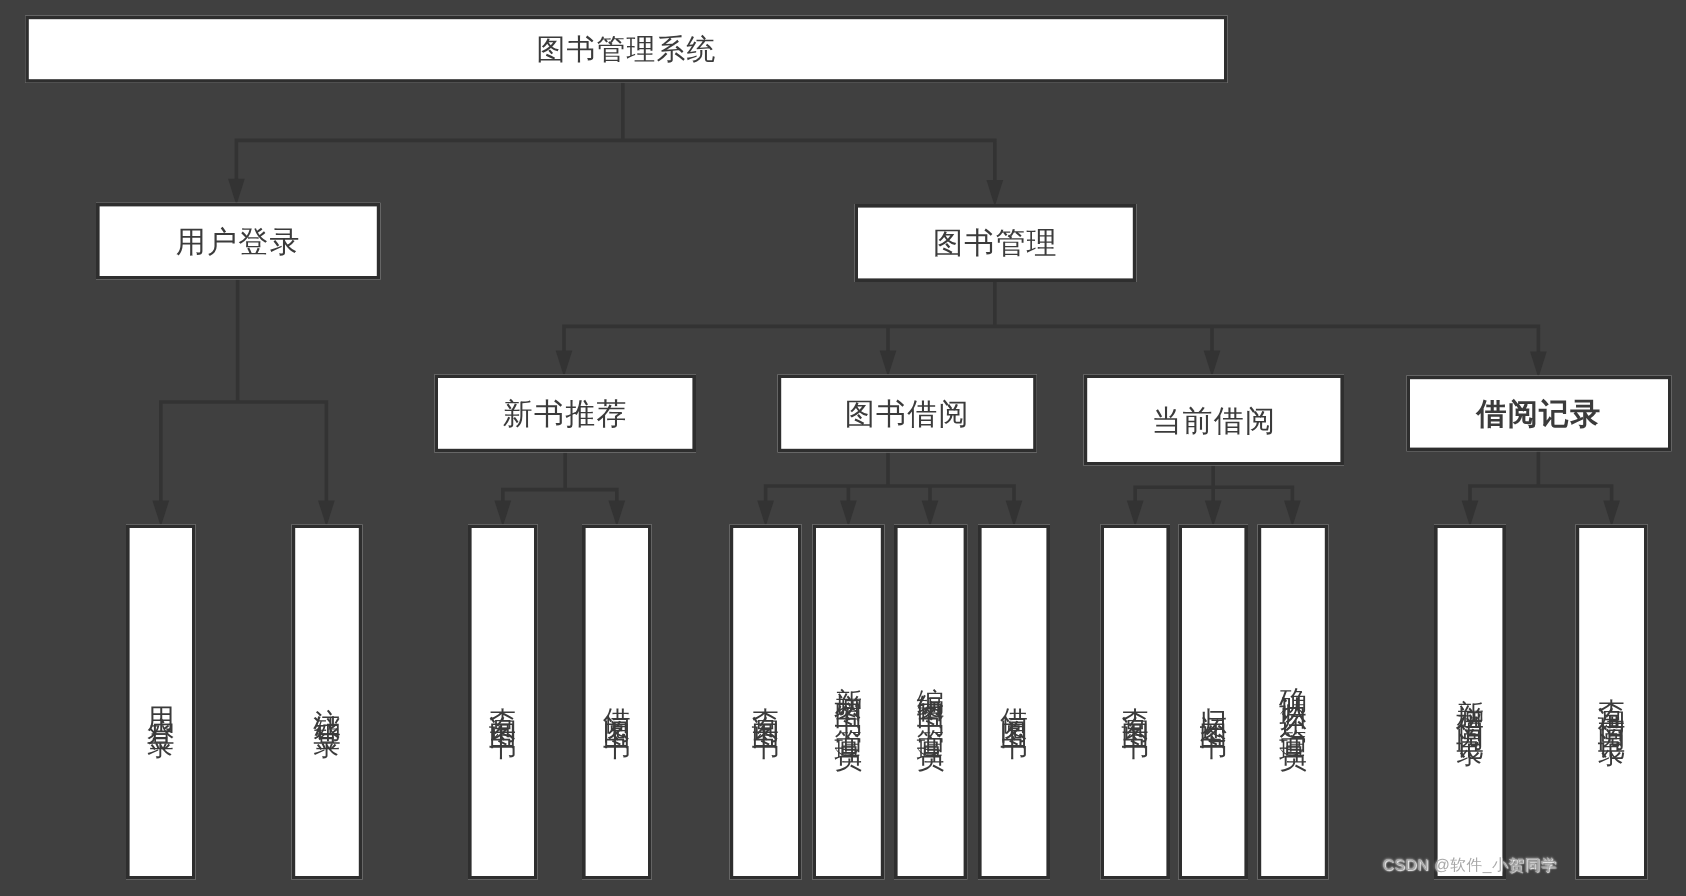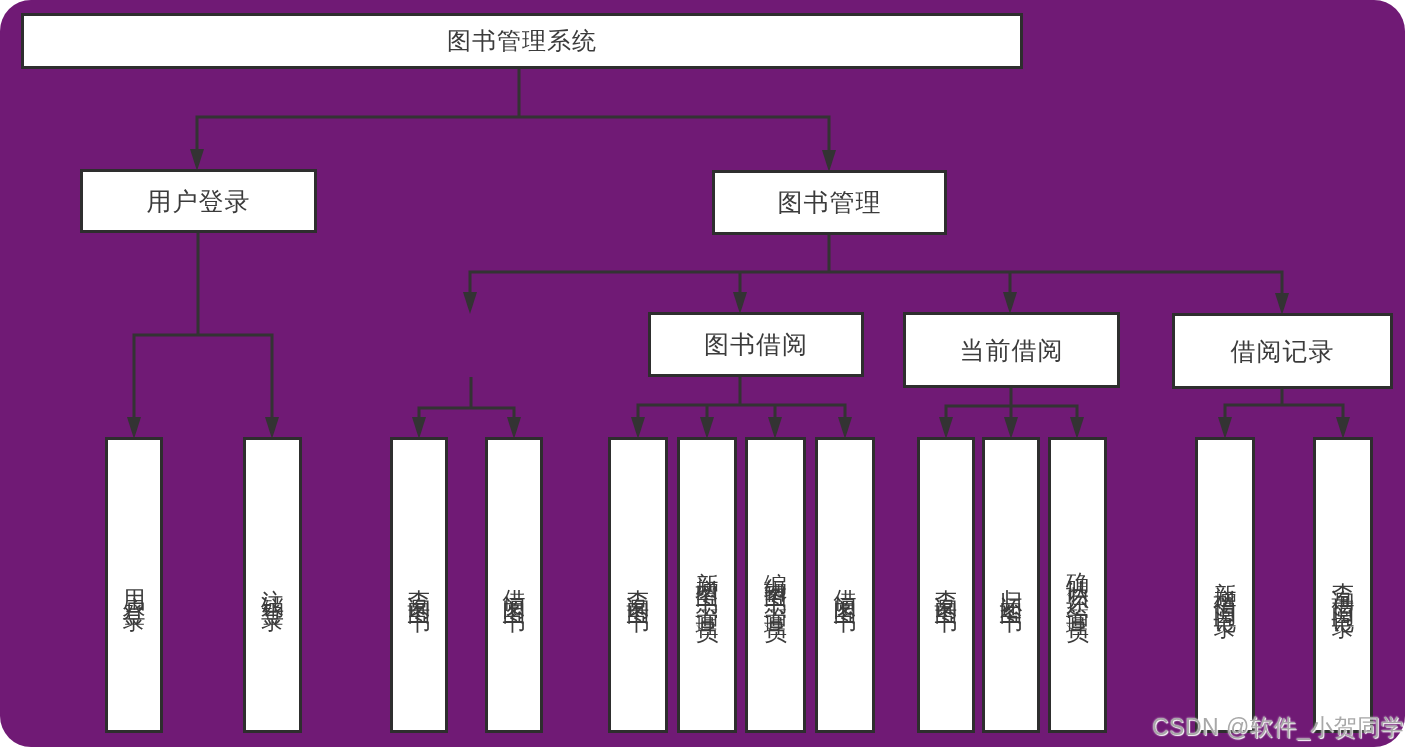--- a/index.html
+++ b/index.html
@@ -1,54 +1,54 @@
 <!DOCTYPE html>
 <html><head>
 <meta charset="utf-8">
 <style>
   html, body { margin: 0; padding: 0; background: #ffffff; }
   body {
     width: 1405px; height: 747px; overflow: hidden;
     font-family: "Liberation Sans", sans-serif;
   }
   .canvas {
-    position: relative; width: 1405px; height: 747px; background: #701a75; border-radius: 31px;
+    position: relative; width: 1405px; height: 747px; background: #404040;
   }
   .connectors {
     position: absolute; left: 0; top: 0; width: 1405px; height: 747px;
     pointer-events: none;
   }
   .node {
     position: absolute; box-sizing: border-box;
     border: 3px solid #2e2e2e; background: #ffffff;
     display: flex; align-items: center; justify-content: center;
     color: #3b3b3b; z-index: 2;
   }
   .node.h { font-size: 25px; letter-spacing: 1px; }
   .node.root { font-size: 24px; }
   .node.vert {
     writing-mode: vertical-rl;
     font-size: 23px; letter-spacing: 7px; line-height: 1;
     text-align: center;
   }
   .watermark {
     position: absolute; left: 1152px; top: 712px; width: 250px;
-    z-index: 5; color: #a8a8a8; font-size: 23px; letter-spacing: 0.5px;
+    z-index: 5; color: #a8a8a8; font-size: 13px; letter-spacing: 0.5px;
     text-shadow: 0 0 2px #ffffff, 1px 1px 1px #ffffff;
     white-space: nowrap; text-align: left;
   }
 
   
   #n-root            { left: 21px;   top: 13px;  width: 1002px; height: 56px; }
   #n-user-login      { left: 80px;   top: 169px; width: 237px;  height: 64px; }
   #n-book-mgmt       { left: 712px;  top: 170px; width: 235px;  height: 65px; }
   #n-new-book-rec    { left: 362px;  top: 312px; width: 218px;  height: 65px; }
   #n-book-borrow     { left: 632px;  top: 312px; width: 216px;  height: 65px; margin-left: 16px; }
   #n-current-borrow  { left: 903px;  top: 312px; width: 217px;  height: 76px; }
-  #n-borrow-record   { left: 1172px; top: 313px; width: 221px;  height: 76px; }
+  #n-borrow-record   { left: 1172px; top: 313px; width: 221px;  height: 63px; font-weight: bold; }
 
   .leaf { top: 437px; height: 296px; }
   #l-user-login      { left: 105px;  width: 58px; }
   #l-logout          { left: 243px;  width: 59px; }
   #l-nbr-query       { left: 390px;  width: 58px; }
   #l-nbr-borrow      { left: 485px;  width: 58px; }
   #l-bb-query        { left: 608px;  width: 60px; }
   #l-bb-add          { left: 677px;  width: 60px; }
   #l-bb-edit         { left: 745px;  width: 61px; }
   #l-bb-borrow       { left: 815px;  width: 60px; }
@@ -94,20 +94,21 @@
       <polygon points="1225,439 1218,417 1232,417"></polygon>
       <polygon points="1343,439 1336,417 1350,417"></polygon>
     </g>
   </svg>
 
   <div class="node root h" id="n-root">图书管理系统</div>
 
   <div class="node h" id="n-user-login">用户登录</div>
   <div class="node h" id="n-book-mgmt">图书管理</div>
 
+  <div class="node h" id="n-new-book-rec">新书推荐</div>
   <div class="node h" id="n-book-borrow">图书借阅</div>
   <div class="node h" id="n-current-borrow">当前借阅</div>
   <div class="node h" id="n-borrow-record">借阅记录</div>
 
   <div class="node vert leaf" id="l-user-login">用户登录</div>
   <div class="node vert leaf" id="l-logout">注销登录</div>
 
   <div class="node vert leaf" id="l-nbr-query">查询图书</div>
   <div class="node vert leaf" id="l-nbr-borrow">借阅图书</div>
 

